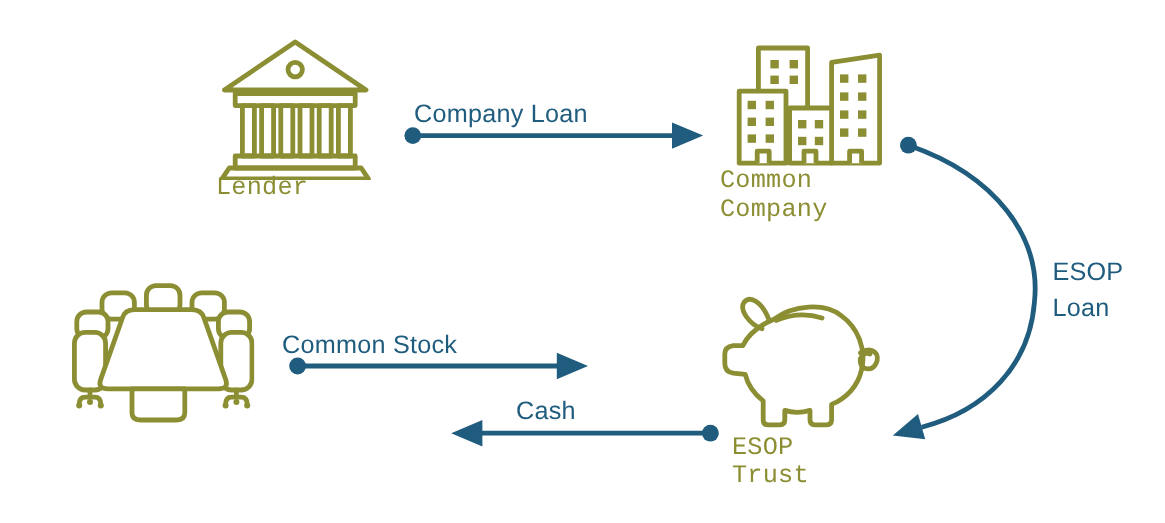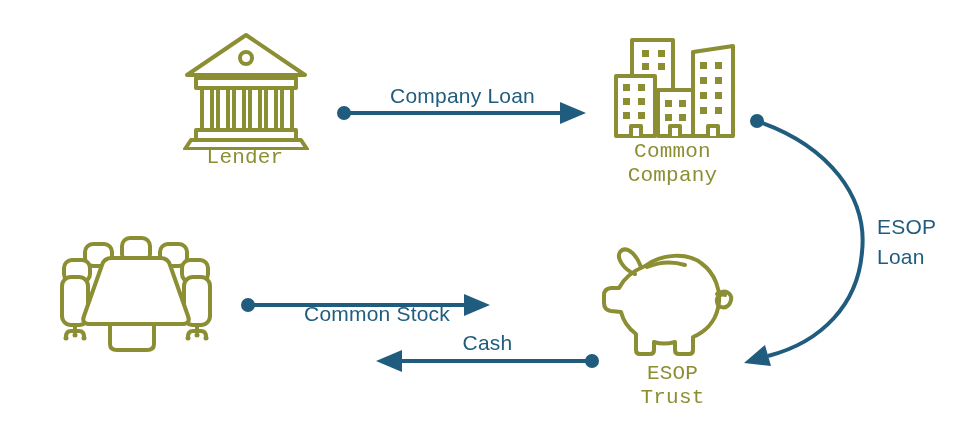--- a/index.html
+++ b/index.html
@@ -3,21 +3,21 @@
 <meta charset="utf-8">
 <style>
   html,body { margin:0; padding:0; background:#fff; }
   .canvas {
     position:relative; width:971px; height:436px; background:var(--bg,#fff);
     font-family:"Liberation Sans", sans-serif; overflow:hidden;
   }
   .flows-svg { position:absolute; inset:0; width:971px; height:436px; color:var(--flow,#1f5c7e); }
   .icon { position:absolute; color:var(--entity,#8c8e33); }
   .node-label, .flow-label {
-    position:absolute; white-space:pre-line; text-align:center;
+    position:absolute; white-space:pre-line; 
     font-size:21px; line-height:24px; letter-spacing:0.2px;
   }
   .node-label { color:var(--entity,#8c8e33);font-family:Liberation Mono, monospace; }
   .flow-label { color:var(--flow,#1f5c7e); }
   .flow-label.left { text-align:left; }
   .lh30 { line-height:30px; }
 </style>
 </head>
 <body>
 
@@ -132,18 +132,18 @@
   <svg class="icon" style="left:595px; top:246px;" width="142" height="114" viewBox="0 0 142 114" aria-hidden="true" fill="none" stroke="currentColor" stroke-width="4" stroke-linejoin="round" stroke-linecap="round">
     <path d="M50 20 C66 8 92 6 106 17 C120 27 127 45 123 62 C120 76 110 86 98 91 L98 104 Q98 108 94 108 L84 108 Q80 108 80 104 L80 96 C73 98 65 98 59 96 L59 104 Q59 108 55 108 L45 108 Q41 108 41 104 L41 88 C33 82 28 74 26 66 L16 65 Q9 64 9 57 L9 49 Q9 43 16 42 L24 42 C29 32 38 25 50 20 Z"></path>
     <path d="M46 21 C40 5 30 0 25 6 C21 12 29 24 40 28"></path>
     <path d="M52 21 Q71 13 90 19"></path>
     <path d="M122 48 C132 42 139 49 135 57 C132 63 123 63 122 56 C121 51 126 47 130 49"></path>
   </svg>
   <div class="node-label" style="left:610px; top:362px; width:125px;">ESOP
 Trust</div>
 
   <div class="flow-label" style="left:345px; top:84px; width:235px;">Company Loan</div>
-  <div class="flow-label" style="left:262px; top:276px; width:230px;margin-top:26px;">Common Stock</div>
+  <div class="flow-label" style="left:235px; top:276px; width:230px;">Common Stock</div>
   <div class="flow-label" style="left:430px; top:331px; width:115px;">Cash</div>
   <div class="flow-label left lh30" style="left:877px; top:212px; width:80px;">ESOP
 Loan</div>
 
 </div>
 
 </body></html>

